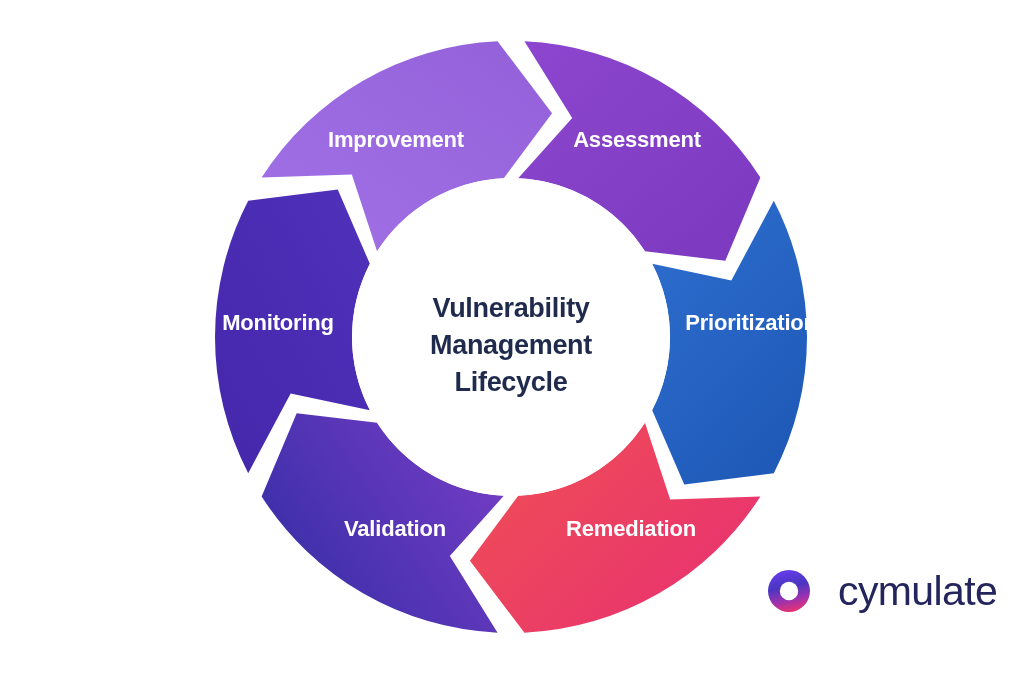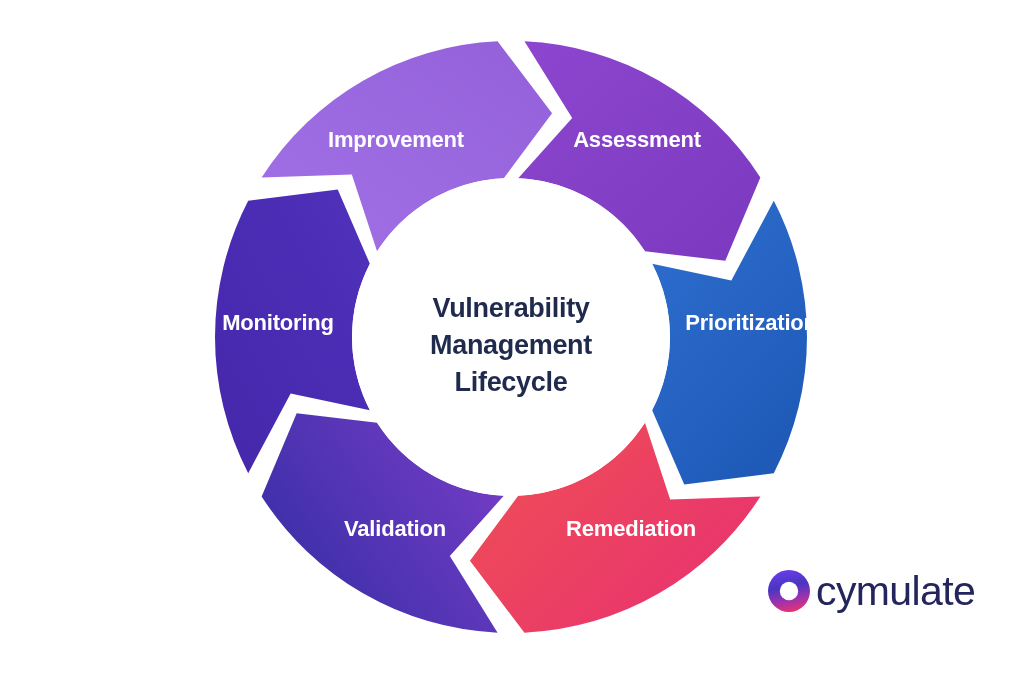--- a/index.html
+++ b/index.html
@@ -57,21 +57,21 @@
 
   
   #brand-logo {
     position: absolute;
     left: 766px;
     top: 560px;
     width: 210px;
     height: 62px;
     display: flex;
     align-items: center;
-    gap: 4px;
+    gap: 26px;
   }
   #brand-mark {
     width: 46px;
     height: 46px;
     flex: 0 0 46px;
     display: block;
   }
   #brand-wordmark {
     font-family: "Liberation Sans", sans-serif;
     font-size: 41px;

